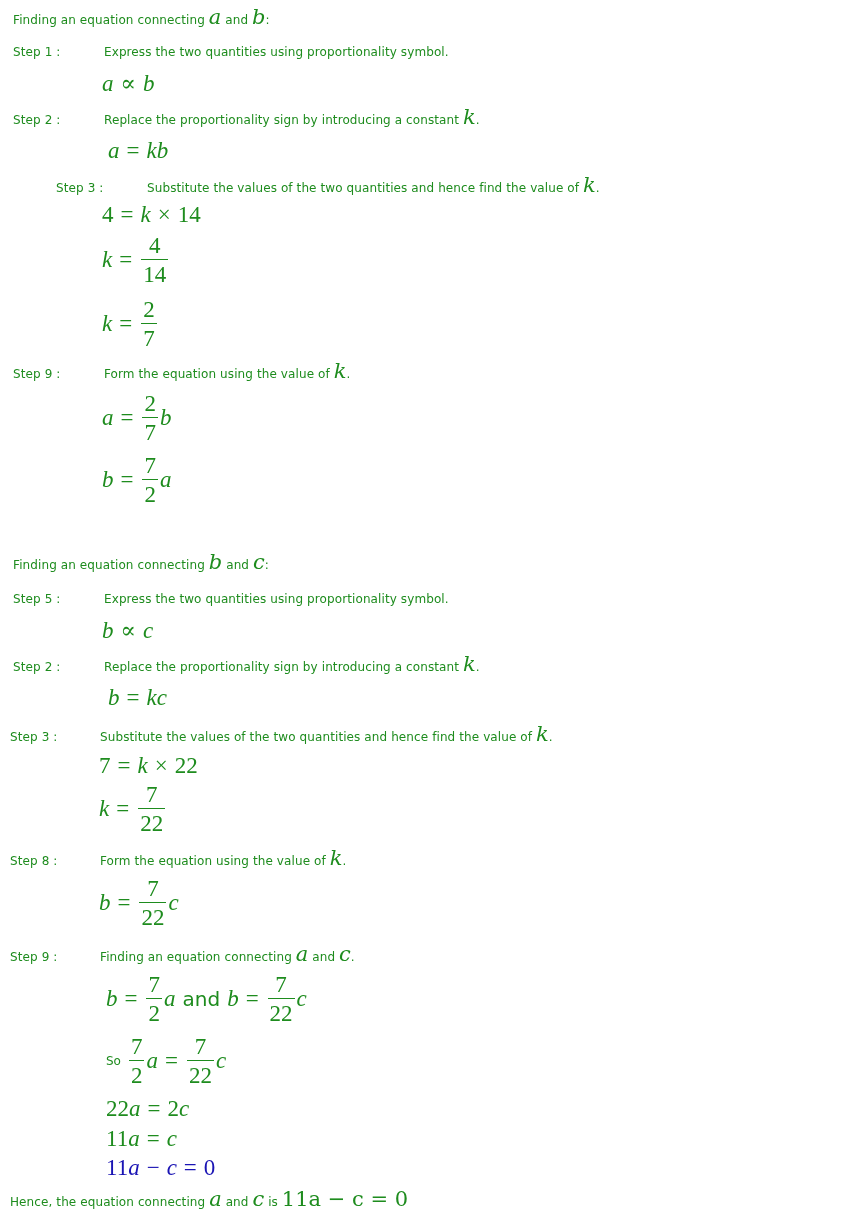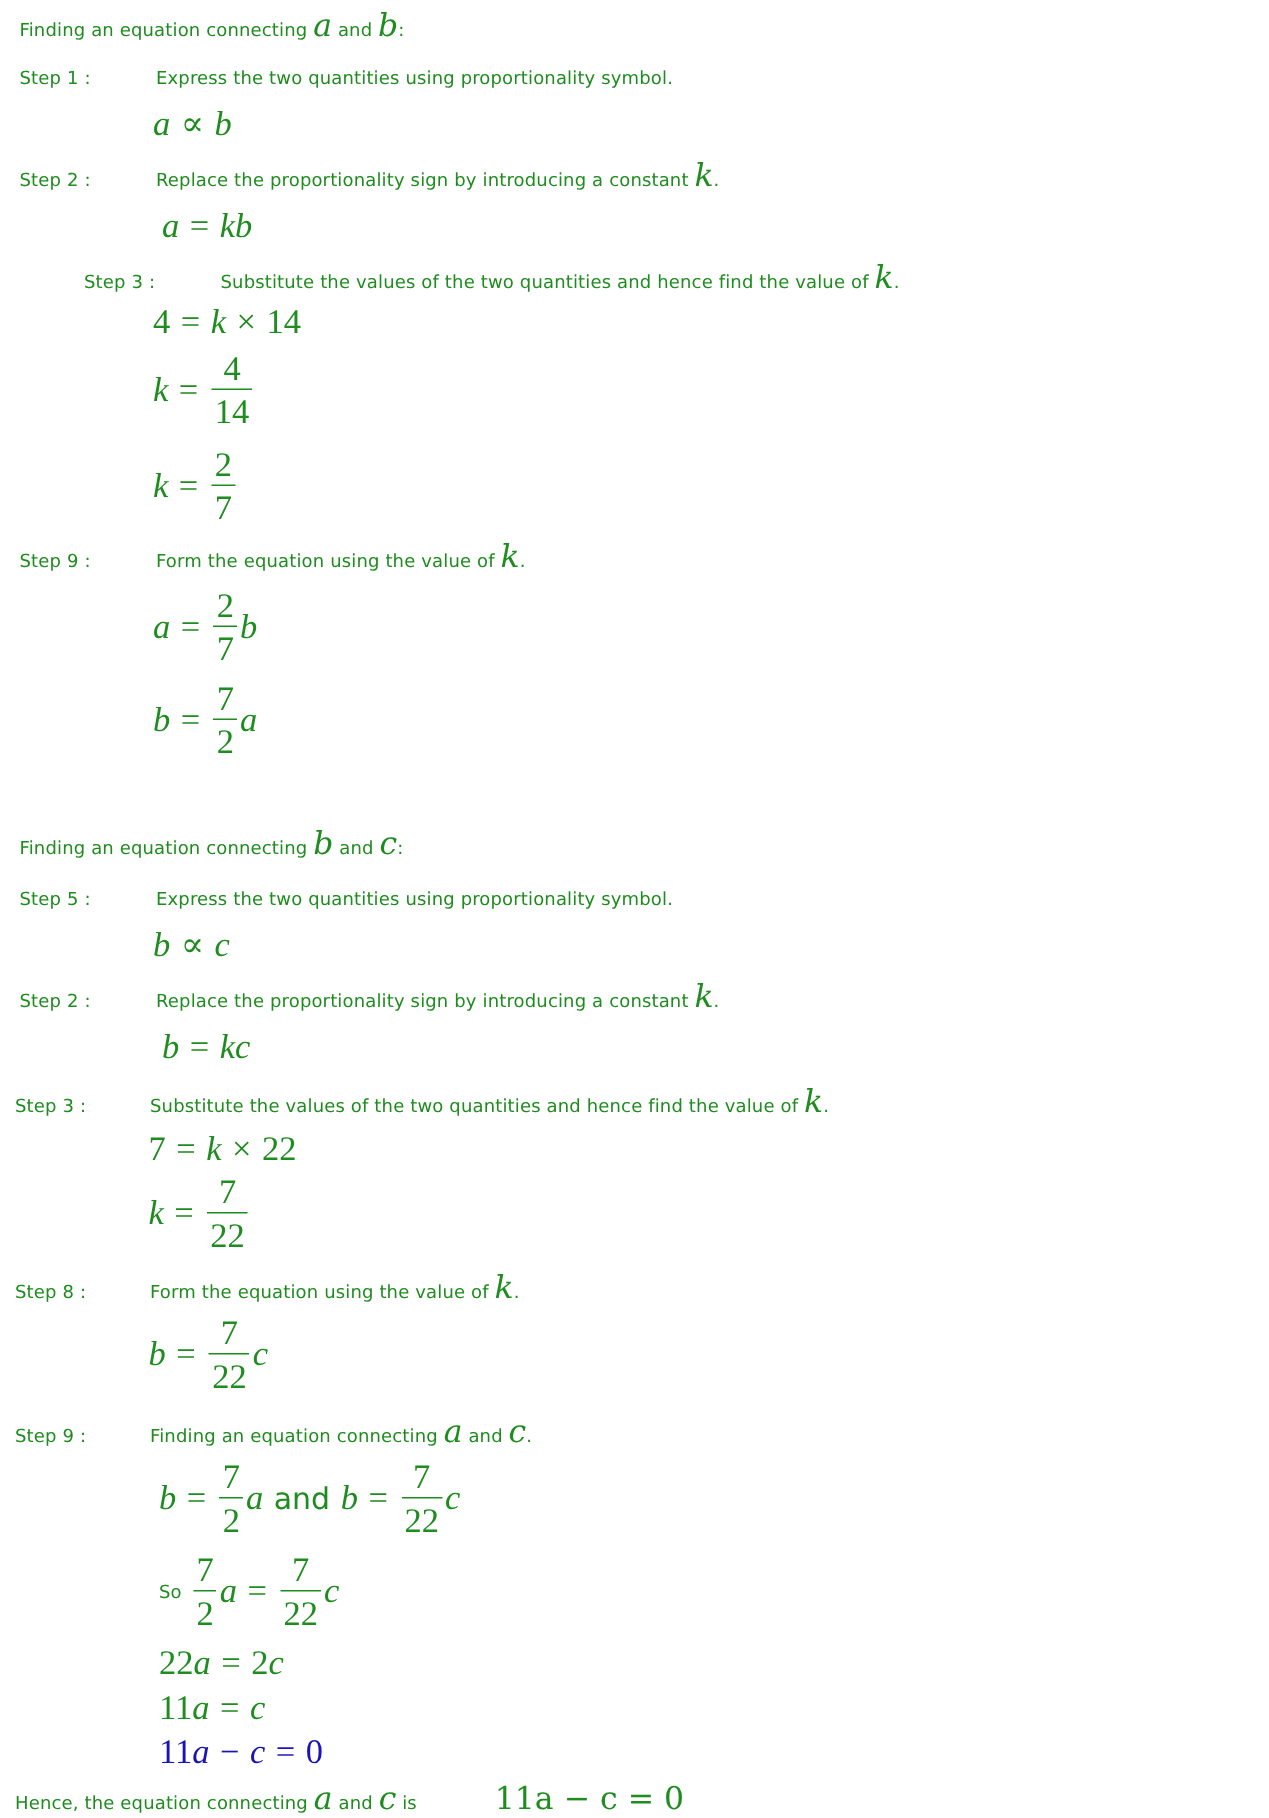--- a/index.html
+++ b/index.html
@@ -4,21 +4,21 @@
 <style>
   html, body { margin: 0; padding: 0; background: #ffffff; }
   body {
     width: 846px; height: 1212px; position: relative; overflow: hidden;
     color: #1e8c1e;
     font-family: "DejaVu Sans", "Liberation Sans", sans-serif;
   }
   .line { position: absolute; left: 0; white-space: nowrap; font-size: 20px; line-height: 26px; }
   .txt { font-family: "DejaVu Sans", sans-serif; font-size: 12px; letter-spacing: 0.1px; }
   .m { font-family: "DejaVu Serif", "Liberation Serif", serif; font-style: italic; font-size: 21px; }
-  .mr { font-family: "DejaVu Serif", "Liberation Serif", serif; font-style: normal; font-size: 21px; margin-left: 48px; }
+  .mr { font-family: "DejaVu Serif", "Liberation Serif", serif; font-style: normal; font-size: 21px; }
   .blue { color: #1a14b4; }
   .step-label { display: inline-block; }
   .eq { position: absolute; white-space: nowrap; font-family: "Liberation Serif", "DejaVu Serif", serif; font-size: 23px; display: flex; align-items: center; }
   .eq .v { font-style: italic; }
   .eq .op { margin: 0 7px; font-style: normal; }
   .frac { display: inline-flex; flex-direction: column; align-items: center; vertical-align: middle; margin: 0 2px; line-height: 1; }
   .frac .num { padding: 0 2px 2px; font-size: 23px; }
   .frac .den { padding: 3px 2px 0; border-top: 1.5px solid #1e8c1e; font-size: 23px; }
   .so { font-family: "DejaVu Sans", sans-serif; font-size: 12px; font-style: normal; margin-right: 6px; }
   .and { font-family: "DejaVu Sans", sans-serif; font-size: 20px; font-style: normal; margin: 0 7px; }

